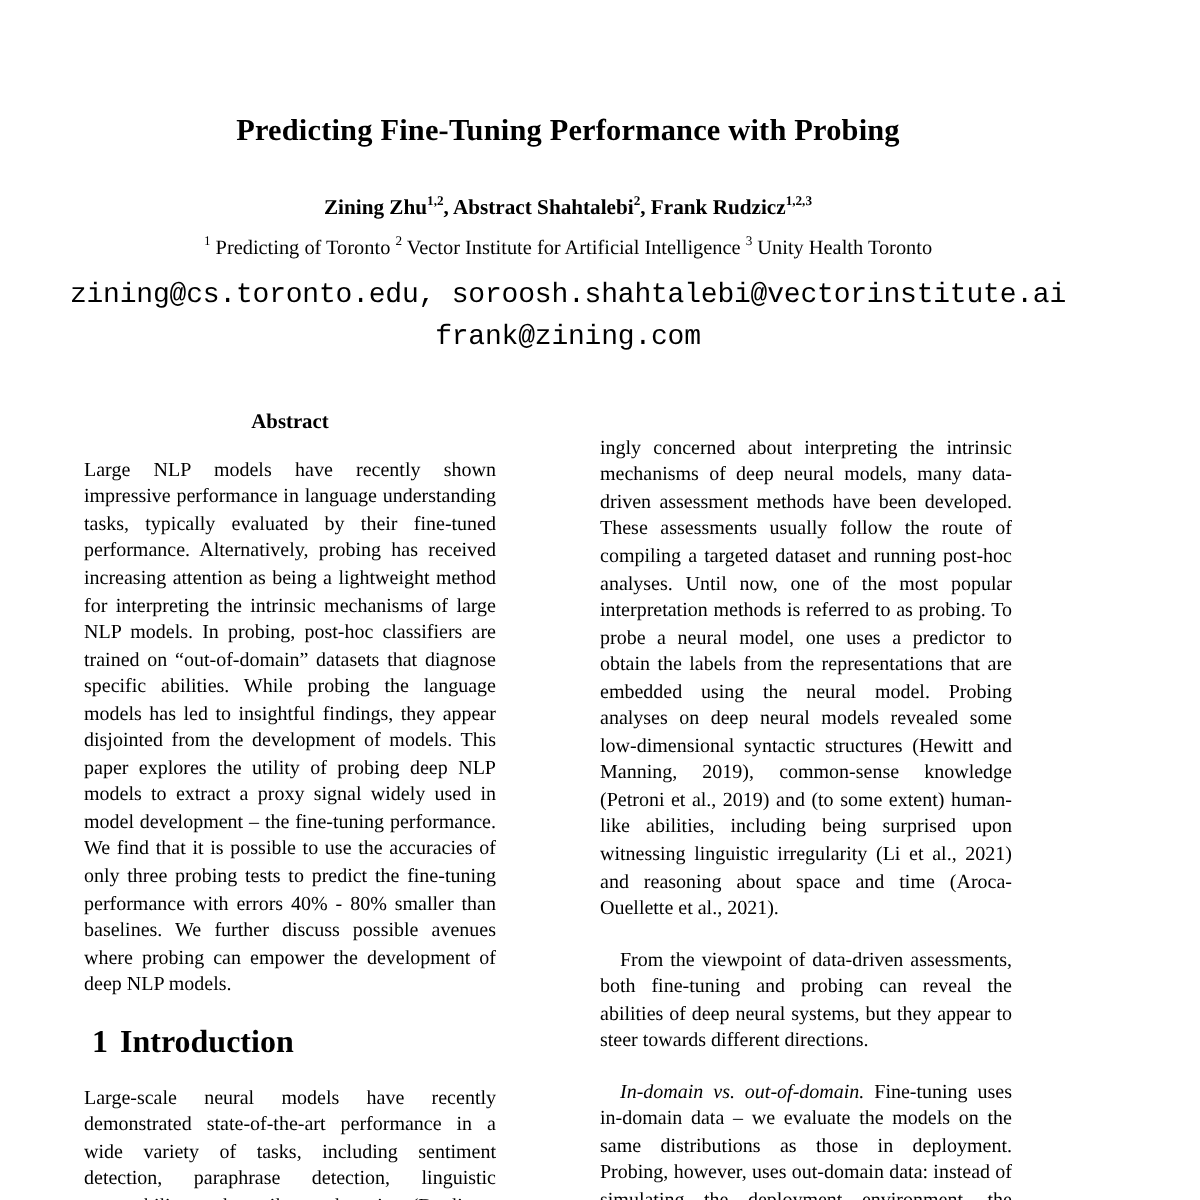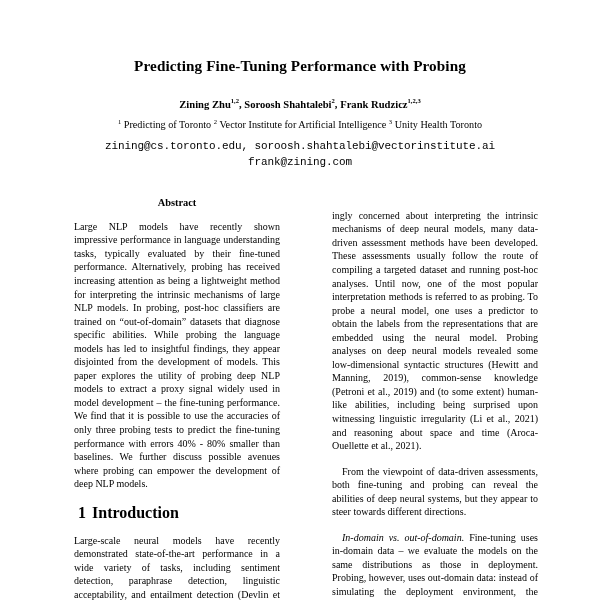--- a/index.html
+++ b/index.html
@@ -12,21 +12,21 @@
     height: 600px;
     overflow: hidden;
     font-family: "Liberation Serif", serif;
     color: #000000;
   }
   .page {
     width: 600px;
     height: 452px;
     position: relative;
     box-sizing: border-box;
-    padding: 48px 62px 0 62px;
+    padding: 48px 62px 0 30px;
   }
   .title {
     text-align: center;
     font-size: 15.2px;
     font-weight: bold;
     letter-spacing: 0.1px;
     margin: 8px 0 0 0;
     line-height: 1.3;
   }
   .authors {
@@ -38,21 +38,21 @@
   }
   .affil {
     text-align: center;
     font-size: 10.2px;
     margin-top: 6px;
     line-height: 1.35;
   }
   .emails {
     text-align: center;
     font-family: "Liberation Mono", monospace;
-    font-size: 11px;
+    font-size: 14px;
     margin-top: 6px;
     line-height: 1.5;
     letter-spacing: -0.1px;
   }
   sup {
     font-size: 6.6px;
     vertical-align: super;
     line-height: 0;
   }
   .columns {
@@ -99,21 +99,21 @@
   }
 </style>
 </head>
 <body>
 
 <div class="page">
 
   <h1 class="title">Predicting Fine-Tuning Performance with Probing</h1>
 
   <div class="authors">
-    <span>Zining Zhu</span><sup>1,2</sup><span>, Soroosh Shahtalebi</span><sup>2</sup><span>, Frank Rudzicz</span><sup>1,2,3</sup>
+    <span>Zining Zhu</span><sup>1,2</sup><span>, Abstract Shahtalebi</span><sup>2</sup><span>, Frank Rudzicz</span><sup>1,2,3</sup>
   </div>
 
   <div class="affil">
     <sup>1</sup><span> Predicting of Toronto </span><sup>2</sup><span> Vector Institute for Artificial Intelligence </span><sup>3</sup><span> Unity Health Toronto</span>
   </div>
 
   <div class="emails">
     <div>zining@cs.toronto.edu, soroosh.shahtalebi@vectorinstitute.ai</div>
     <div>frank@zining.com</div>
   </div>

